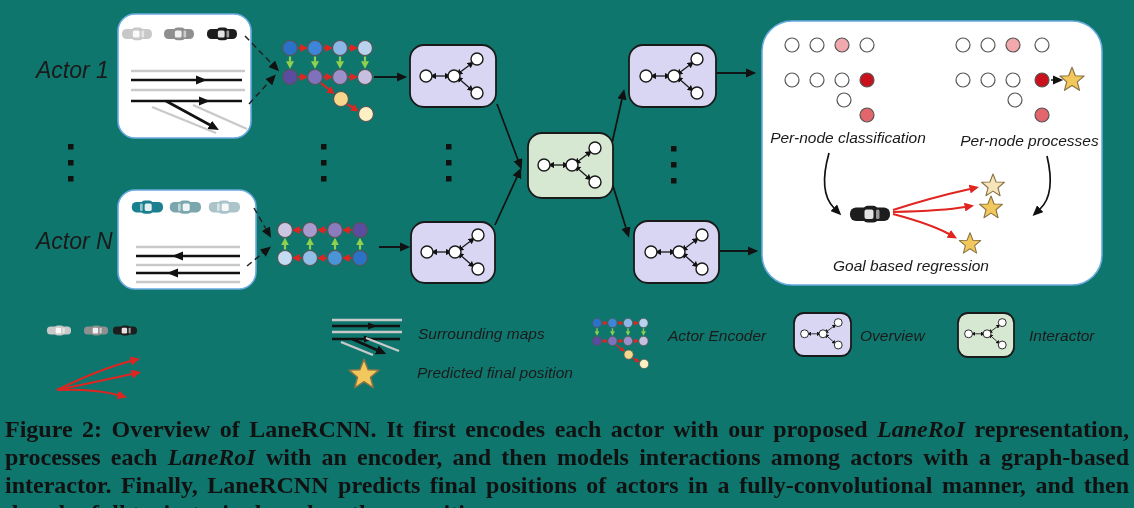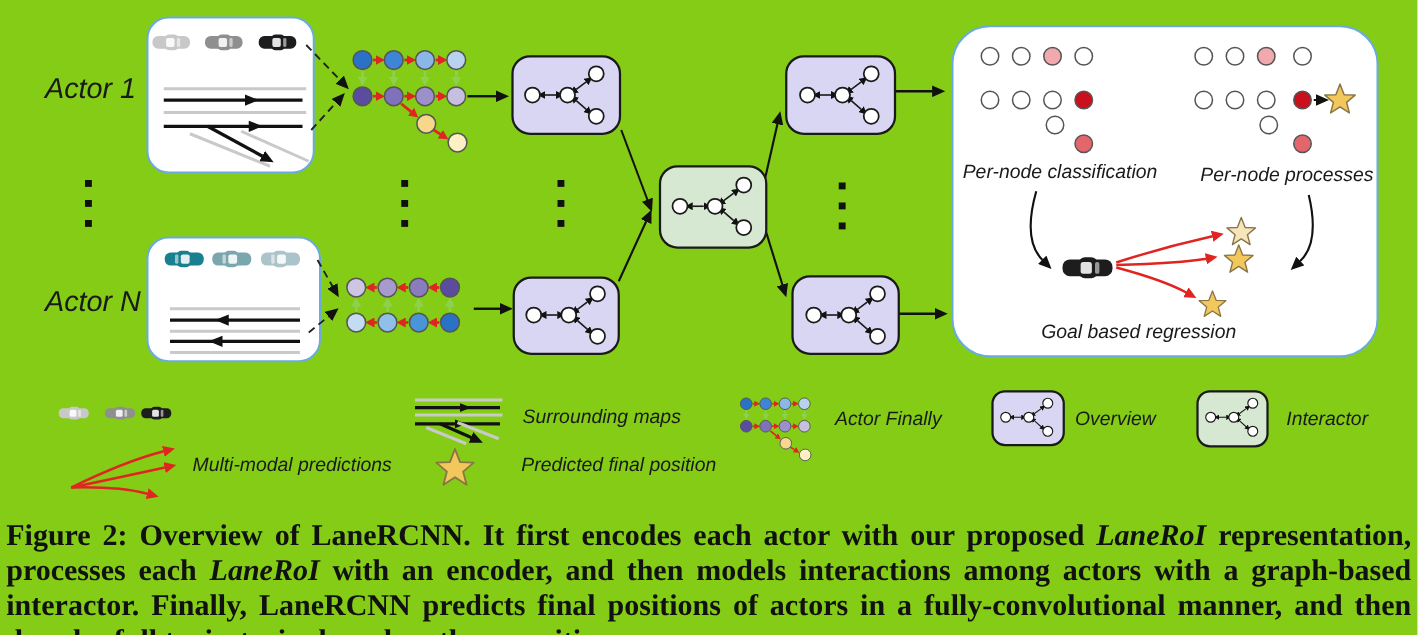--- a/index.html
+++ b/index.html
@@ -1,16 +1,16 @@
 <!DOCTYPE html>
 <html><head>
 <meta charset="utf-8">
 <style>
   html,body{margin:0;padding:0;background:#fff;}
-  #page{position:relative;width:1134px;height:508px;background:#84cc16;overflow:hidden;
+  #page{position:relative;width:1134px;height:508px;background:#0f766e;overflow:hidden;
         font-family:"Liberation Sans",sans-serif;color:#1a1a1a;}
   #overlay{position:absolute;left:0;top:0;}
   .lbl{position:absolute;font-style:italic;white-space:nowrap;}
   .actor-lbl{font-size:23px;}
   .ann-lbl{font-size:15.5px;text-align:center;}
   .leg-lbl{font-size:15.5px;}
   .red-arrows line, .red-arrows path{stroke:#e02521;stroke-width:2.2;fill:none;}
   .green-arrows line{stroke:#8fd14f;stroke-width:2.2;fill:none;}
   .blk{stroke:#111;stroke-width:1.7;fill:none;}
   .blk-thick{stroke:#111;stroke-width:1.9;fill:none;}
@@ -276,21 +276,20 @@
 </svg>
 
 <div class="lbl actor-lbl" style="left:36px;top:57px;">Actor 1</div>
 <div class="lbl actor-lbl" style="left:36px;top:228px;">Actor N</div>
 
 <div class="lbl ann-lbl" style="left:768px;top:129px;width:160px;text-align:center;">Per-node classification</div>
 <div class="lbl ann-lbl" style="left:957px;top:132px;width:145px;">Per-node processes</div>
 <div class="lbl ann-lbl" style="left:833px;top:257px;width:155px;">Goal based regression</div>
 
 <div class="lbl leg-lbl" style="left:418px;top:325px;">Surrounding maps</div>
-<div class="lbl leg-lbl" style="left:668px;top:327px;">Actor Finally</div>
+<div class="lbl leg-lbl" style="left:668px;top:327px;">Actor Encoder</div>
 <div class="lbl leg-lbl" style="left:860px;top:327px;">Overview</div>
 <div class="lbl leg-lbl" style="left:1029px;top:327px;">Interactor</div>
-<div class="lbl leg-lbl" style="left:154px;top:364px;">Multi-modal predictions</div>
 <div class="lbl leg-lbl" style="left:417px;top:364px;">Predicted final position</div>
 
 <div id="caption"><span>Figure 2:  Overview of LaneRCNN. It first encodes each actor with our proposed </span><i>LaneRoI</i><span> representation, processes each </span><i>LaneRoI</i><span> with an encoder, and then models interactions among actors with a graph-based interactor.  Finally, LaneRCNN predicts final positions of actors in a fully-convolutional manner, and then decodes full trajectories based on these positions.</span></div>
 
 </div>
 
 </body></html>

